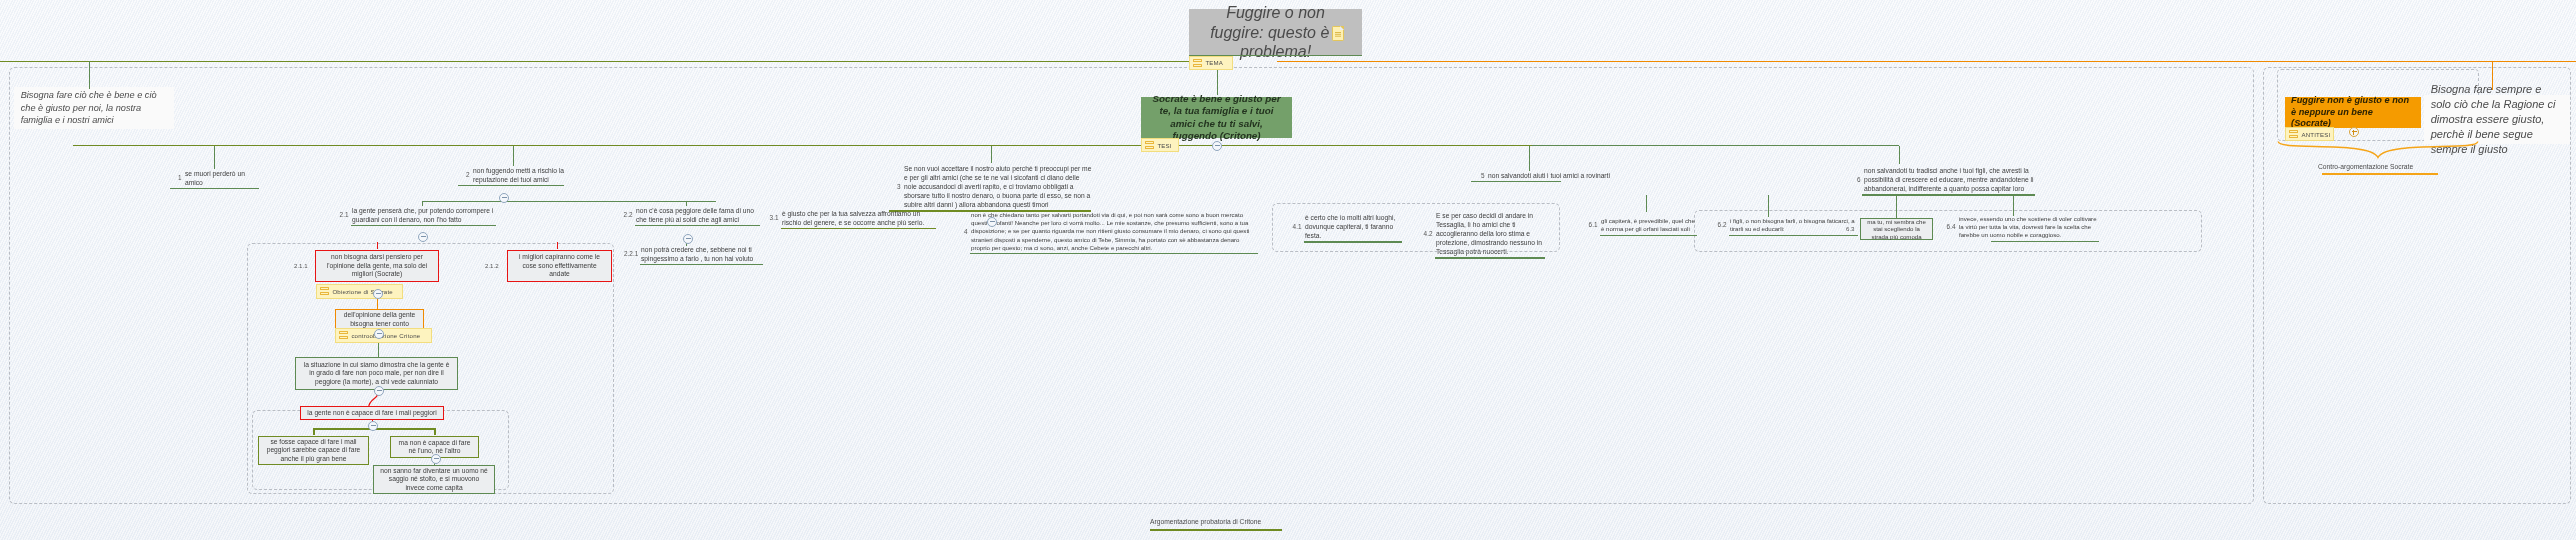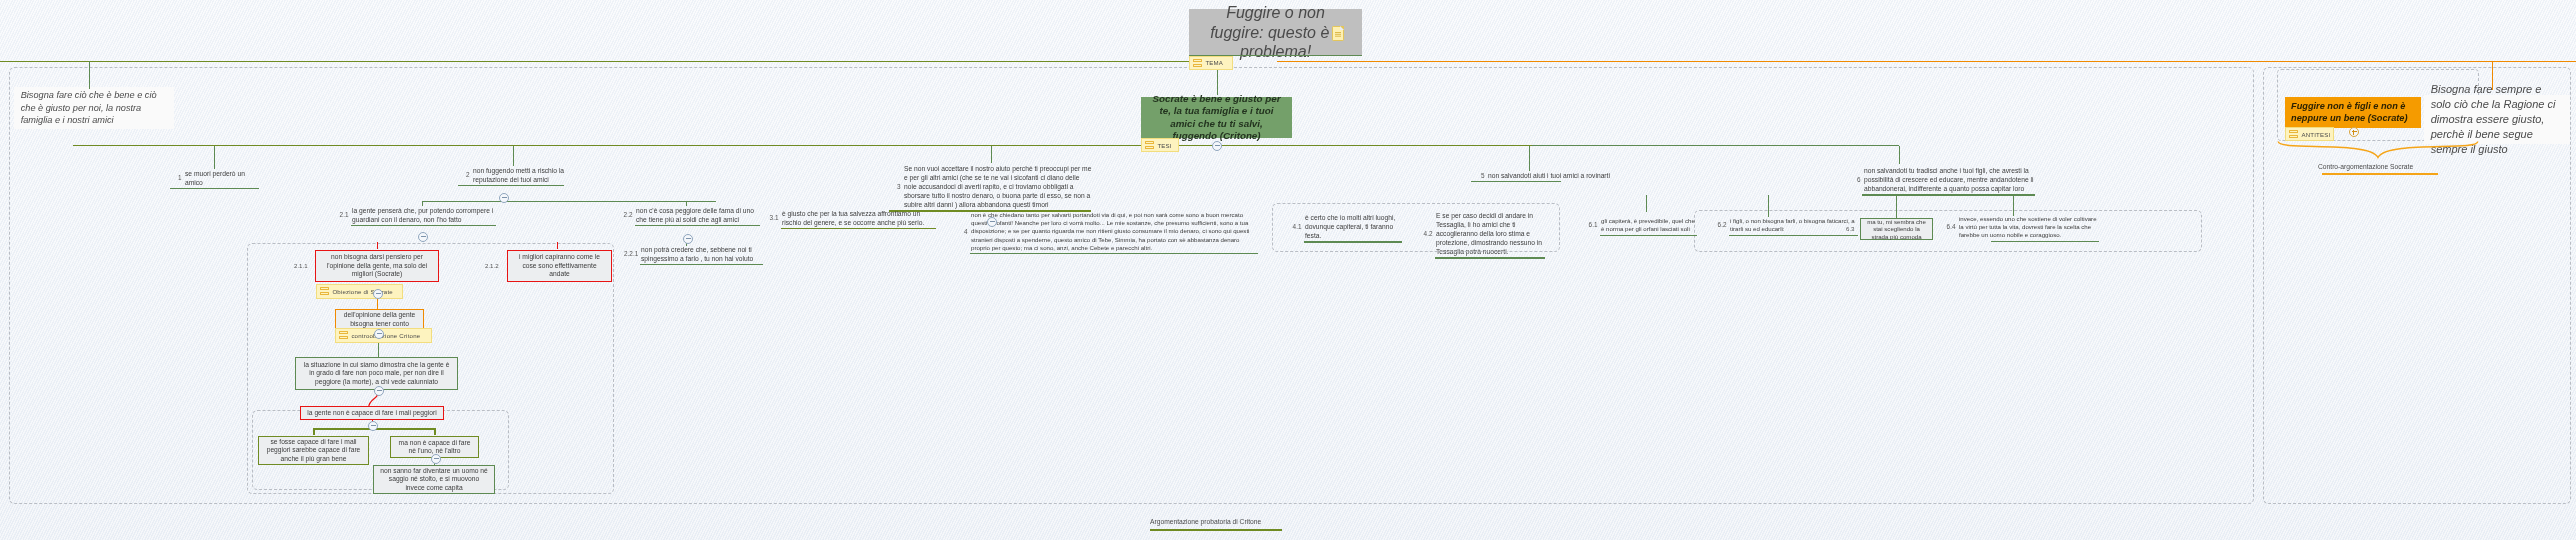--- a/index.html
+++ b/index.html
@@ -124,21 +124,21 @@
   <div class="vline" style="left:1217px;top:61px;width:1.2px;height:34px;"></div>
   <div class="badge" style="left:1141px;top:138px;width:38px;height:14px;">
     <span class="bi"></span>
     <span>TESI</span>
   </div>
   <div class="tog" style="left:1212px;top:141px;"></div>
   <div class="hline olive" style="left:73px;top:145px;width:1459px;height:1.2px;background:#6f8b22;"></div>
   <div class="hline" style="left:1532px;top:145px;width:367px;"></div>
 
   <div class="box anti-box" style="left:2285px;top:97px;width:136px;height:31px;">
-    <span>Fuggire non è figli e non è neppure un bene (Socrate)</span>
+    <span>Fuggire non è giusto e non è neppure un bene (Socrate)</span>
   </div>
   <div class="badge" style="left:2285px;top:127px;width:49px;height:14px;">
     <span class="bi"></span>
     <span>ANTITESI</span>
   </div>
   <div class="tog plus" style="left:2349px;top:127px;"></div>
 
   <svg class="abs" style="left:2277px;top:139px;width:202px;height:21px;" viewBox="0 0 330 34">
     <path d="M2,4 C2,20 150,2 165,30 C180,2 328,20 328,4" fill="none" stroke="#f5a417" stroke-width="2.4"></path>
   </svg>

